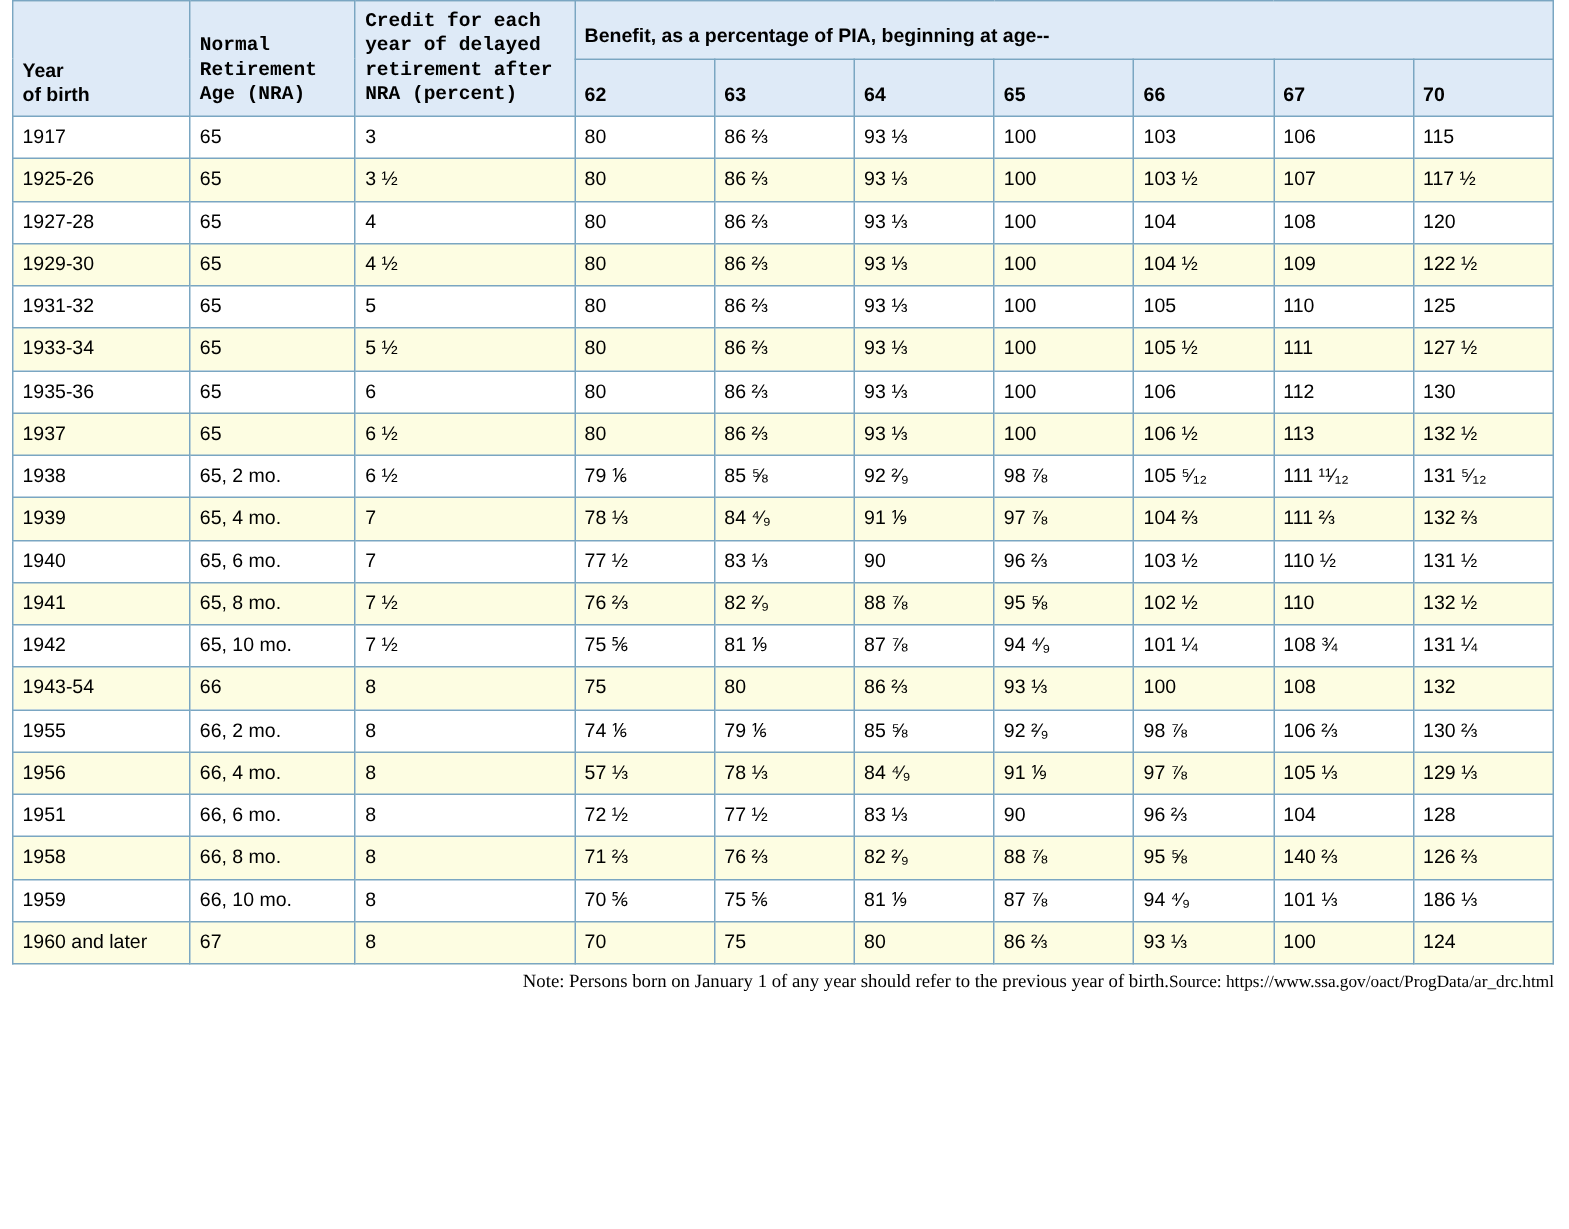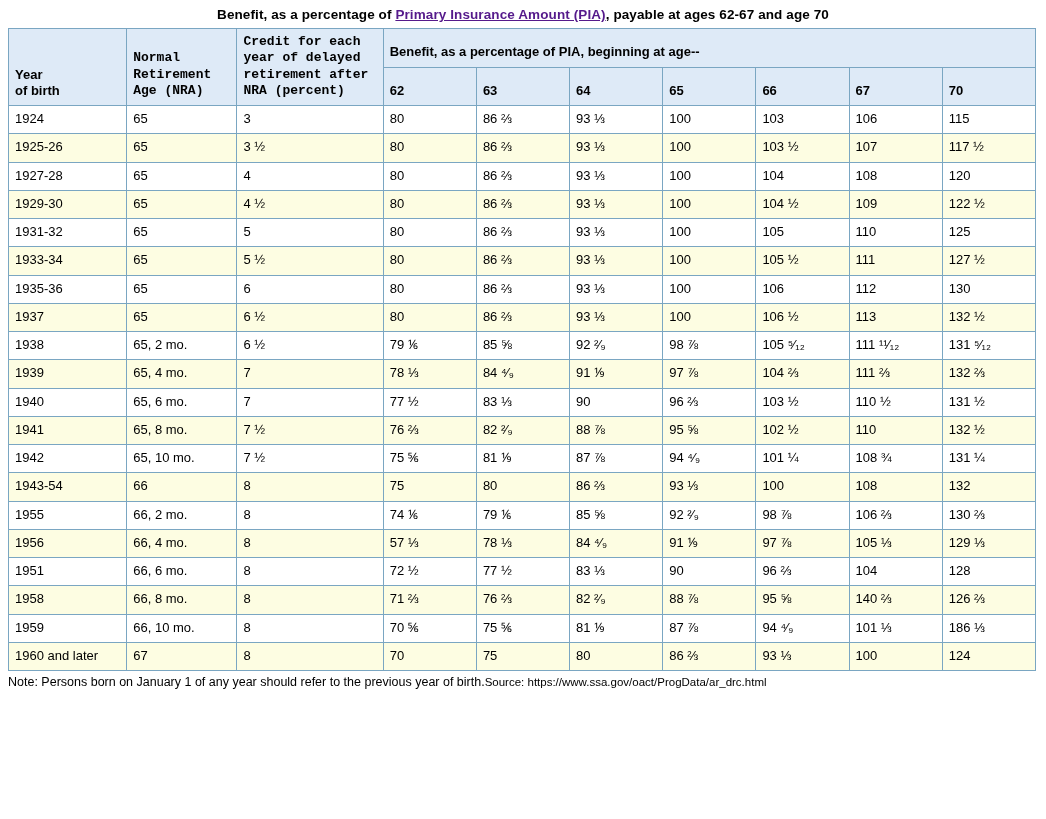--- a/index.html
+++ b/index.html
@@ -73,35 +73,33 @@
   tbody tr.odd td {
     background: #ffffff;
   }
   tbody tr.even td {
     background: #fdfde2;
   }
   .notebar {
     margin: 4px 8px 0 8px;
     width: 1028px;
     display: flex;
-    justify-content: flex-start;
+    justify-content: flex-end;
     align-items: baseline;
     font-size: 12.5px;
+    font-family: Liberation Serif, serif;
   }
   .note-left { }
   .note-right { font-size: 11.5px; }
 </style>
 </head>
 <body>
 
 <div class="page">
 
-  <div class="caption">
-    <span>Benefit, as a percentage of </span><a href="#">Primary Insurance Amount (PIA)</a><span>, payable at ages 62-67 and age 70</span>
-  </div>
 
   <table class="drc">
     <colgroup>
       <col class="col-yob">
       <col class="col-nra">
       <col class="col-credit">
       <col class="col-age">
       <col class="col-age">
       <col class="col-age">
       <col class="col-age">
@@ -121,21 +119,21 @@
         <th>63</th>
         <th>64</th>
         <th>65</th>
         <th>66</th>
         <th>67</th>
         <th>70</th>
       </tr>
     </thead>
     <tbody id="tbody">
         <tr class="odd">
-          <td>1924</td>
+          <td>1917</td>
           <td>65</td>
           <td>3</td>
           <td>80</td>
           <td>86 ⅔</td>
           <td>93 ⅓</td>
           <td>100</td>
           <td>103</td>
           <td>106</td>
           <td>115</td>
         </tr>

